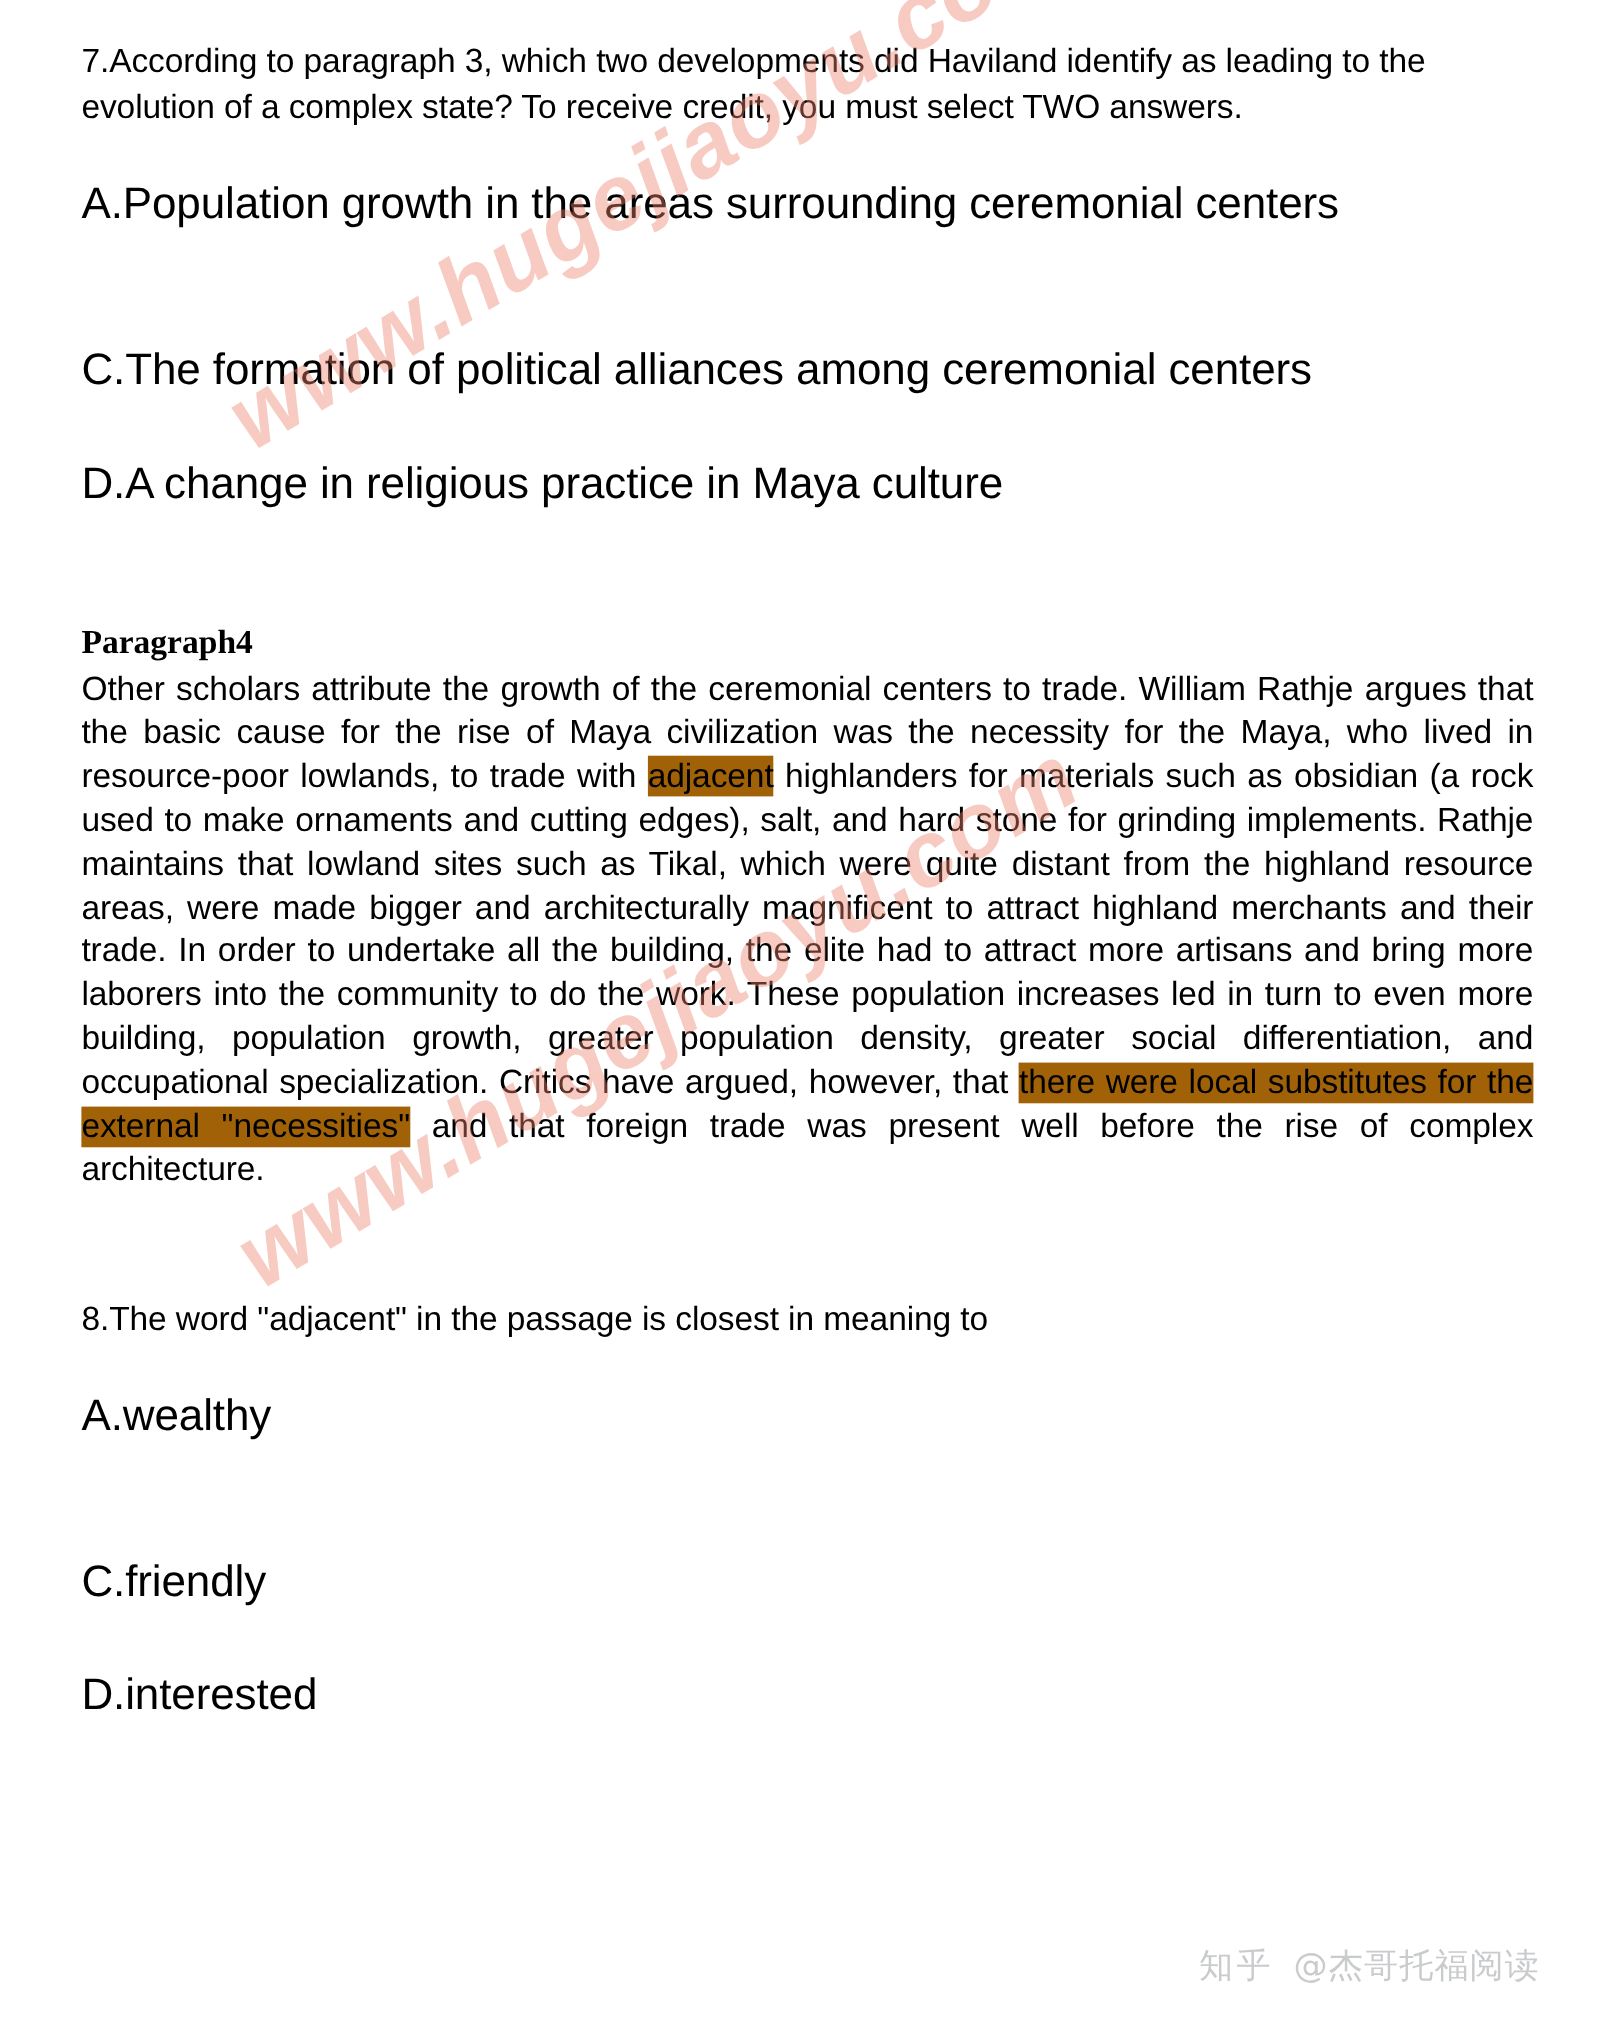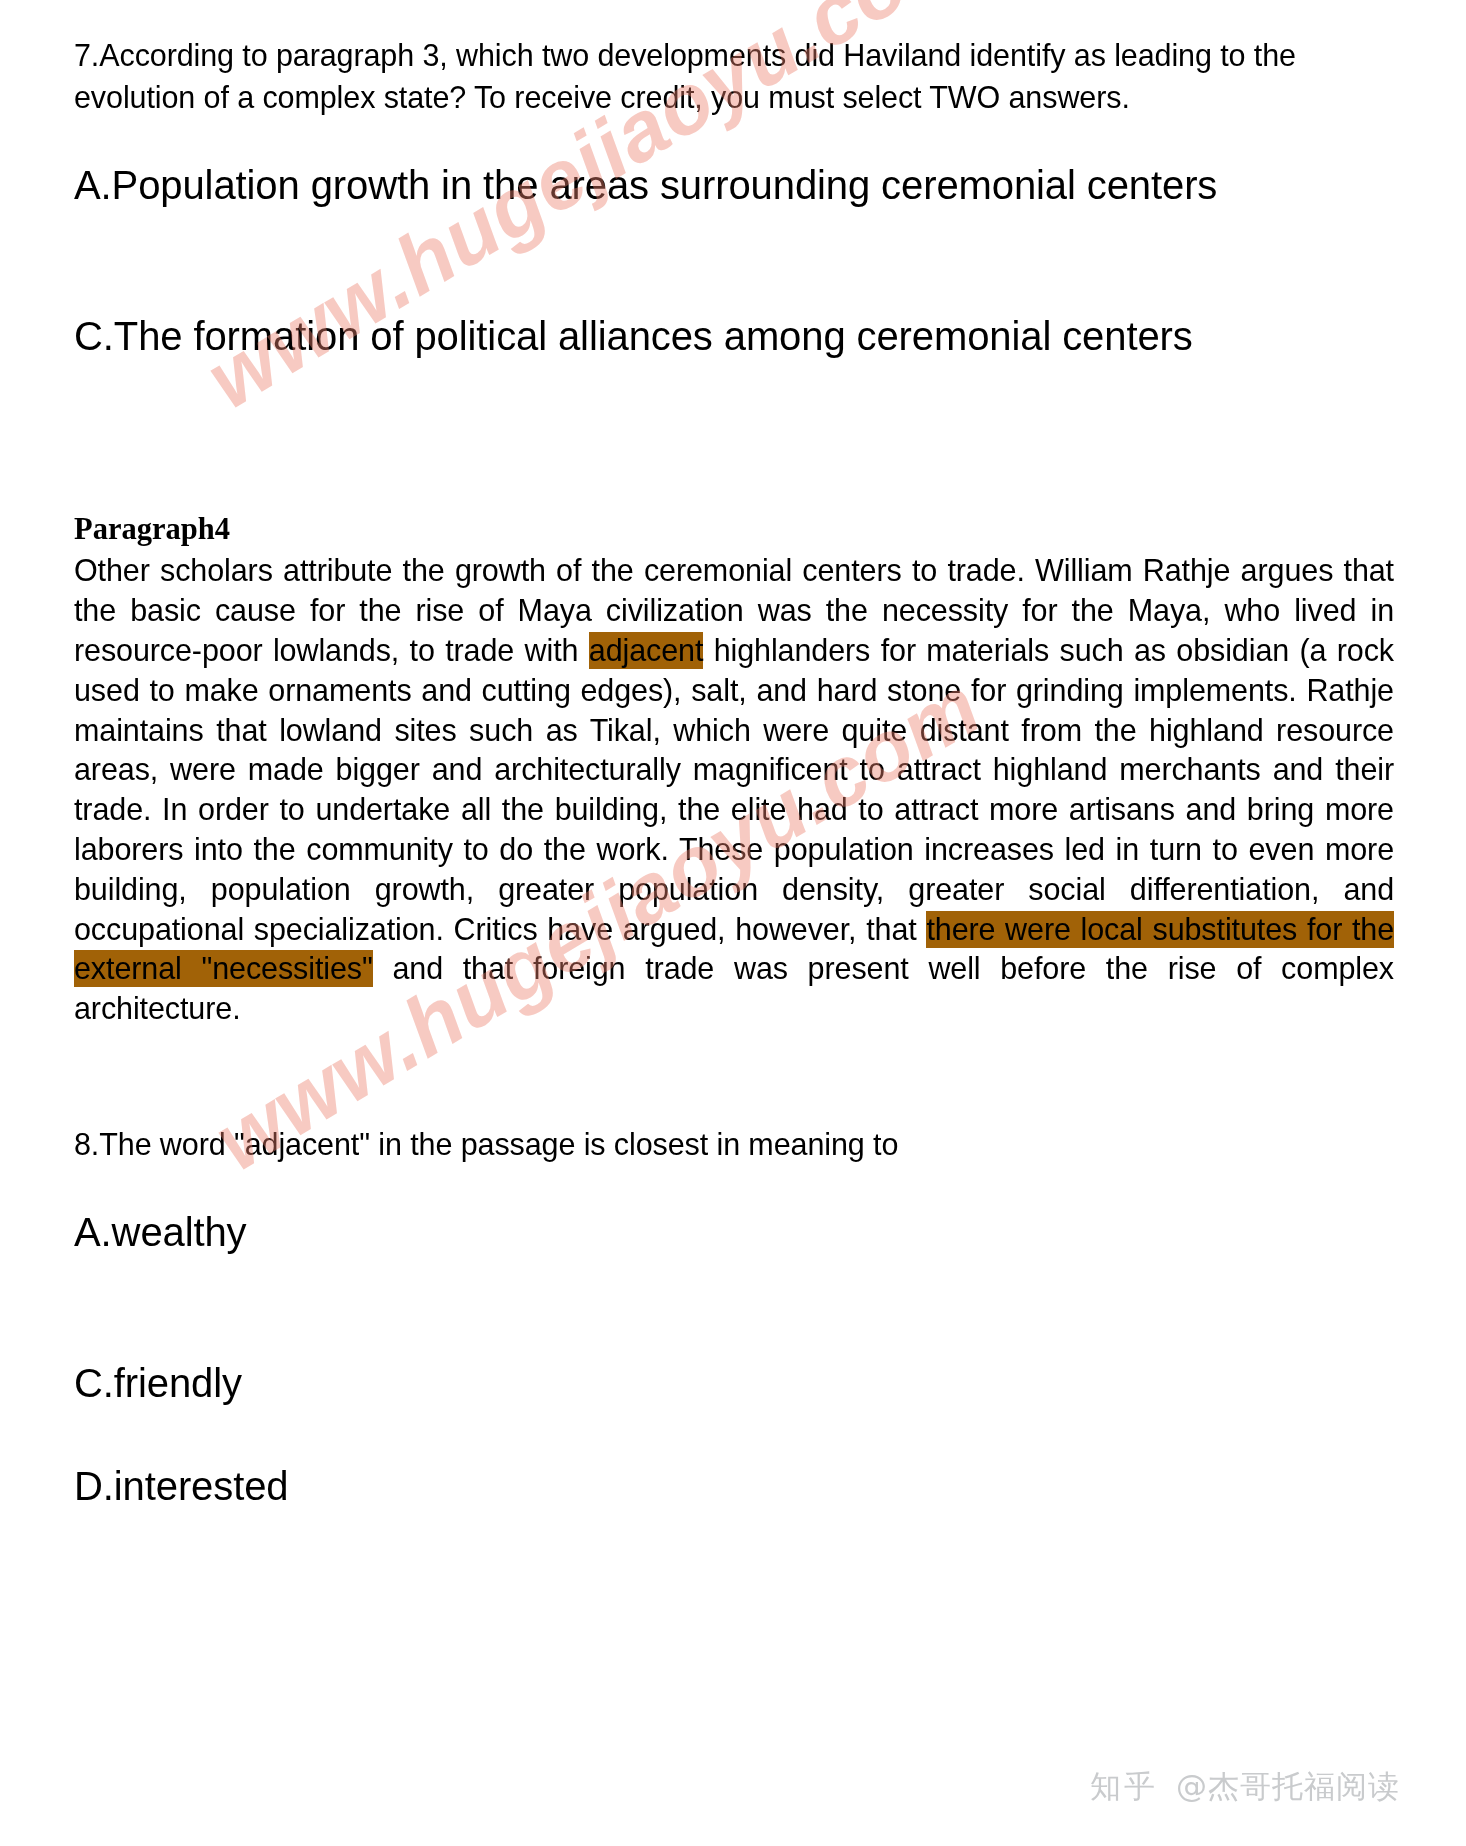--- a/index.html
+++ b/index.html
@@ -138,20 +138,21 @@
     <div class="block-gap-q"></div>
 
     <p class="choice">A.Population growth in the areas surrounding ceremonial centers</p>
     <div class="choice-gap"></div>
 
     <div class="choice-gap"></div>
 
     <p class="choice">C.The formation of political alliances among ceremonial centers</p>
     <div class="choice-gap"></div>
 
+    <p class="choice">D.A change in religious practice in Maya culture</p>
 
     <div class="big-gap"></div>
 
     <p class="para-head">Paragraph4</p>
     <p class="para-body">
       <span>Other scholars attribute the growth of the ceremonial centers to trade. William Rathje argues that the basic cause for the rise of Maya civilization was the necessity for the Maya, who lived in resource-poor lowlands, to trade with </span><span class="hl">adjacent</span><span> highlanders for materials such as obsidian (a rock used to make ornaments and cutting edges), salt, and hard stone for grinding implements. Rathje maintains that lowland sites such as Tikal, which were quite distant from the highland resource areas, were made bigger and architecturally magnificent to attract highland merchants and their trade. In order to undertake all the building, the elite had to attract more artisans and bring more laborers into the community to do the work. These population increases led in turn to even more building, population growth, greater population density, greater social differentiation, and occupational specialization. Critics have argued, however, that </span><span class="hl">there were local substitutes for the external "necessities"</span><span> and that foreign trade was present well before the rise of complex architecture.</span>
     </p>
 
     <div class="gap-after-para"></div>
 

